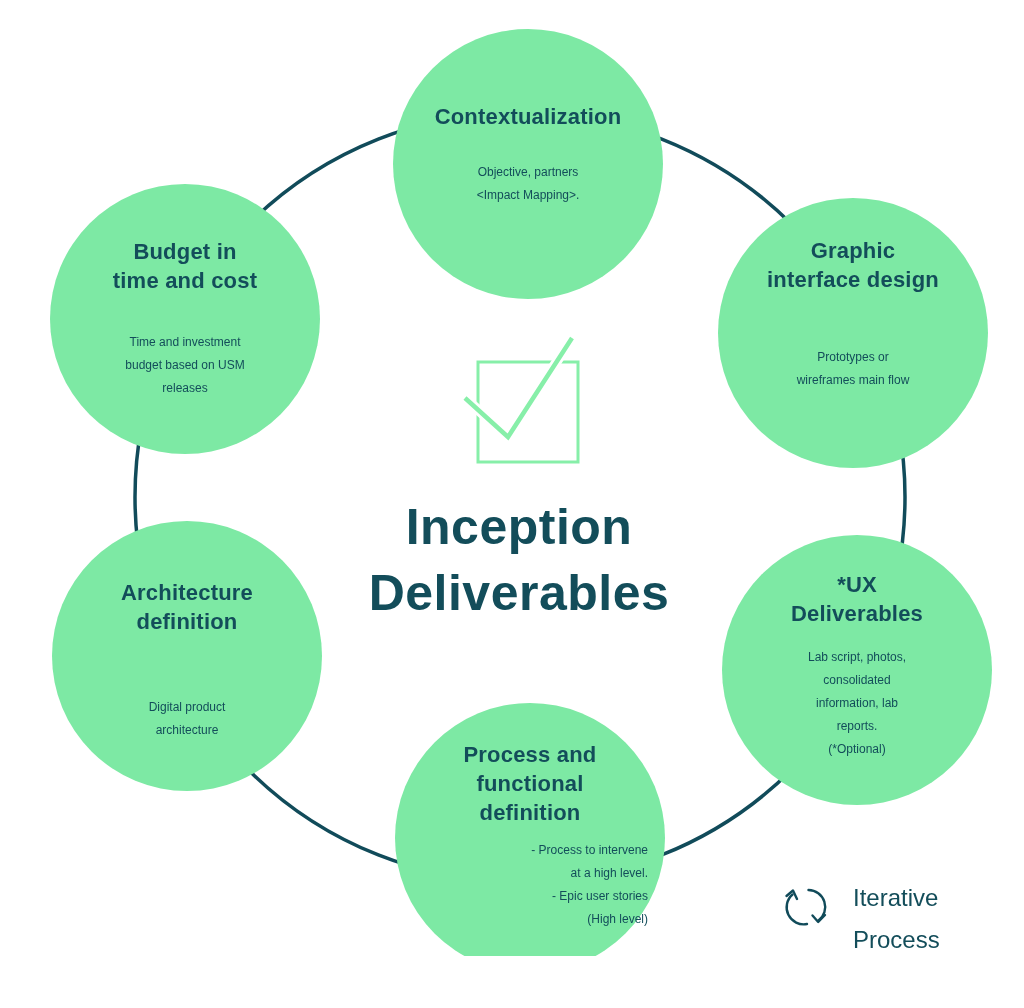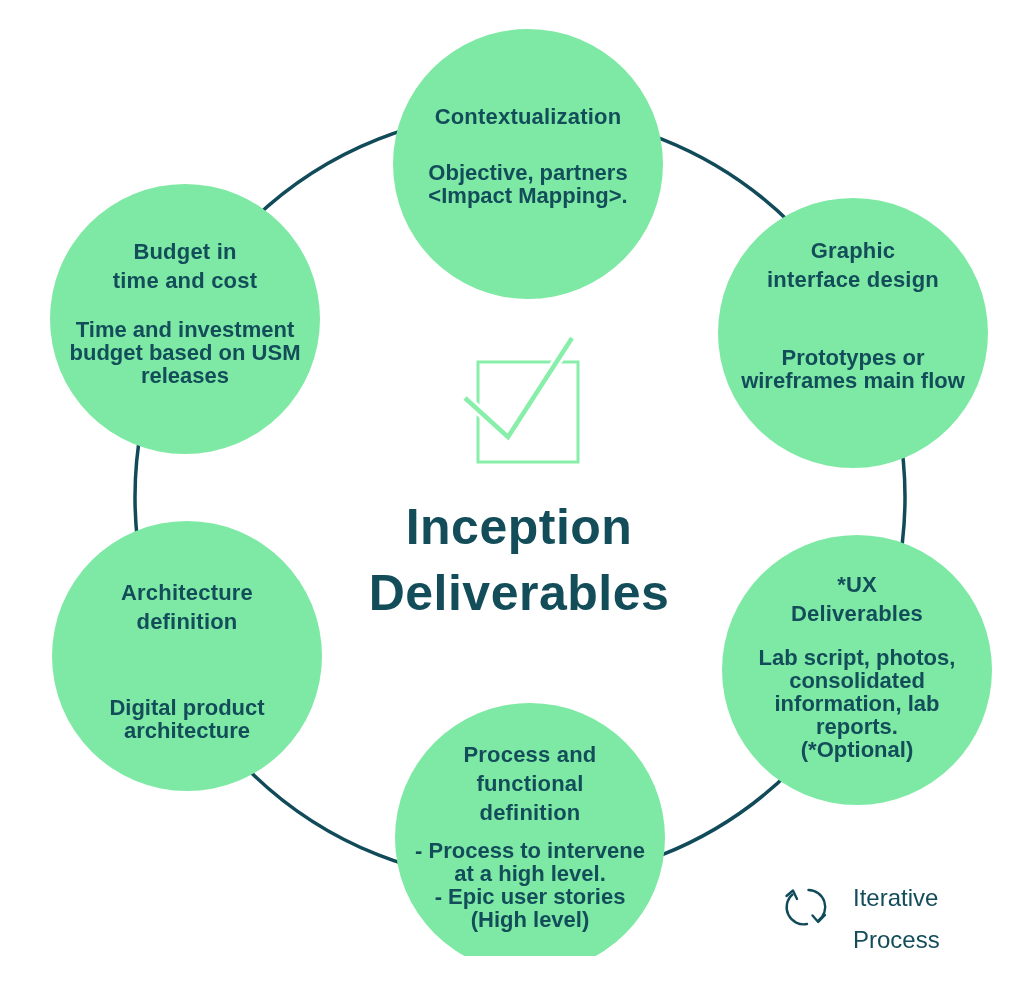--- a/index.html
+++ b/index.html
@@ -20,29 +20,29 @@
   .ring-circle{fill:none;stroke:var(--ring-stroke);stroke-width:3.5;}
   .circle{
     position:absolute;width:270px;height:270px;border-radius:50%;
     background:var(--circle-fill);text-align:center;color:var(--text-dark);
   }
   .circle .title{
     margin:0;font-size:22px;line-height:29px;font-weight:700;
     white-space:pre-line;letter-spacing:0.2px;
   }
   .circle .desc{
-    margin:0 auto;font-size:22px;line-height:23px;font-weight:700;
+    margin:0 auto;font-size:12px;line-height:23px;font-weight:400;
     white-space:pre-line;max-width:236px;
   }
   .c1{left:393px;top:29px;padding-top:73px;}  .c1 .desc{margin-top:30px;}
   .c2{left:718px;top:198px;padding-top:38px;} .c2 .desc{margin-top:52px;}
   .c3{left:722px;top:535px;padding-top:35px;} .c3 .desc{margin-top:18px;}
-  .c4{left:395px;top:703px;padding-top:37px;} .c4 .desc{margin-top:12px;}
+  .c4{left:395px;top:703px;padding-top:37px;} .c4 .desc{margin-top:12px;text-align:right;}
   .c5{left:52px;top:521px;padding-top:57px;}  .c5 .desc{margin-top:60px;}
-  .c6{left:50px;top:184px;padding-top:53px;}  .c6 .desc{margin-top:23px;}
+  .c6{left:50px;top:184px;padding-top:53px;}  .c6 .desc{margin-top:36px;}
   .center-title{
     position:absolute;left:259px;top:494px;width:520px;margin:0;
     text-align:center;font-size:50px;line-height:66px;font-weight:600;
     color:var(--text-dark);white-space:pre-line;letter-spacing:0.5px;
   }
   .checkbox-svg{position:absolute;left:448px;top:328px;}
   .checkbox-rect{fill:none;stroke:var(--check-stroke);stroke-width:3;}
   .check-casing{fill:none;stroke:var(--background);stroke-width:10;}
   .check-mark{fill:none;stroke:var(--check-stroke);stroke-width:4.5;}
   .legend{position:absolute;left:781px;top:876px;display:flex;align-items:flex-start;}

